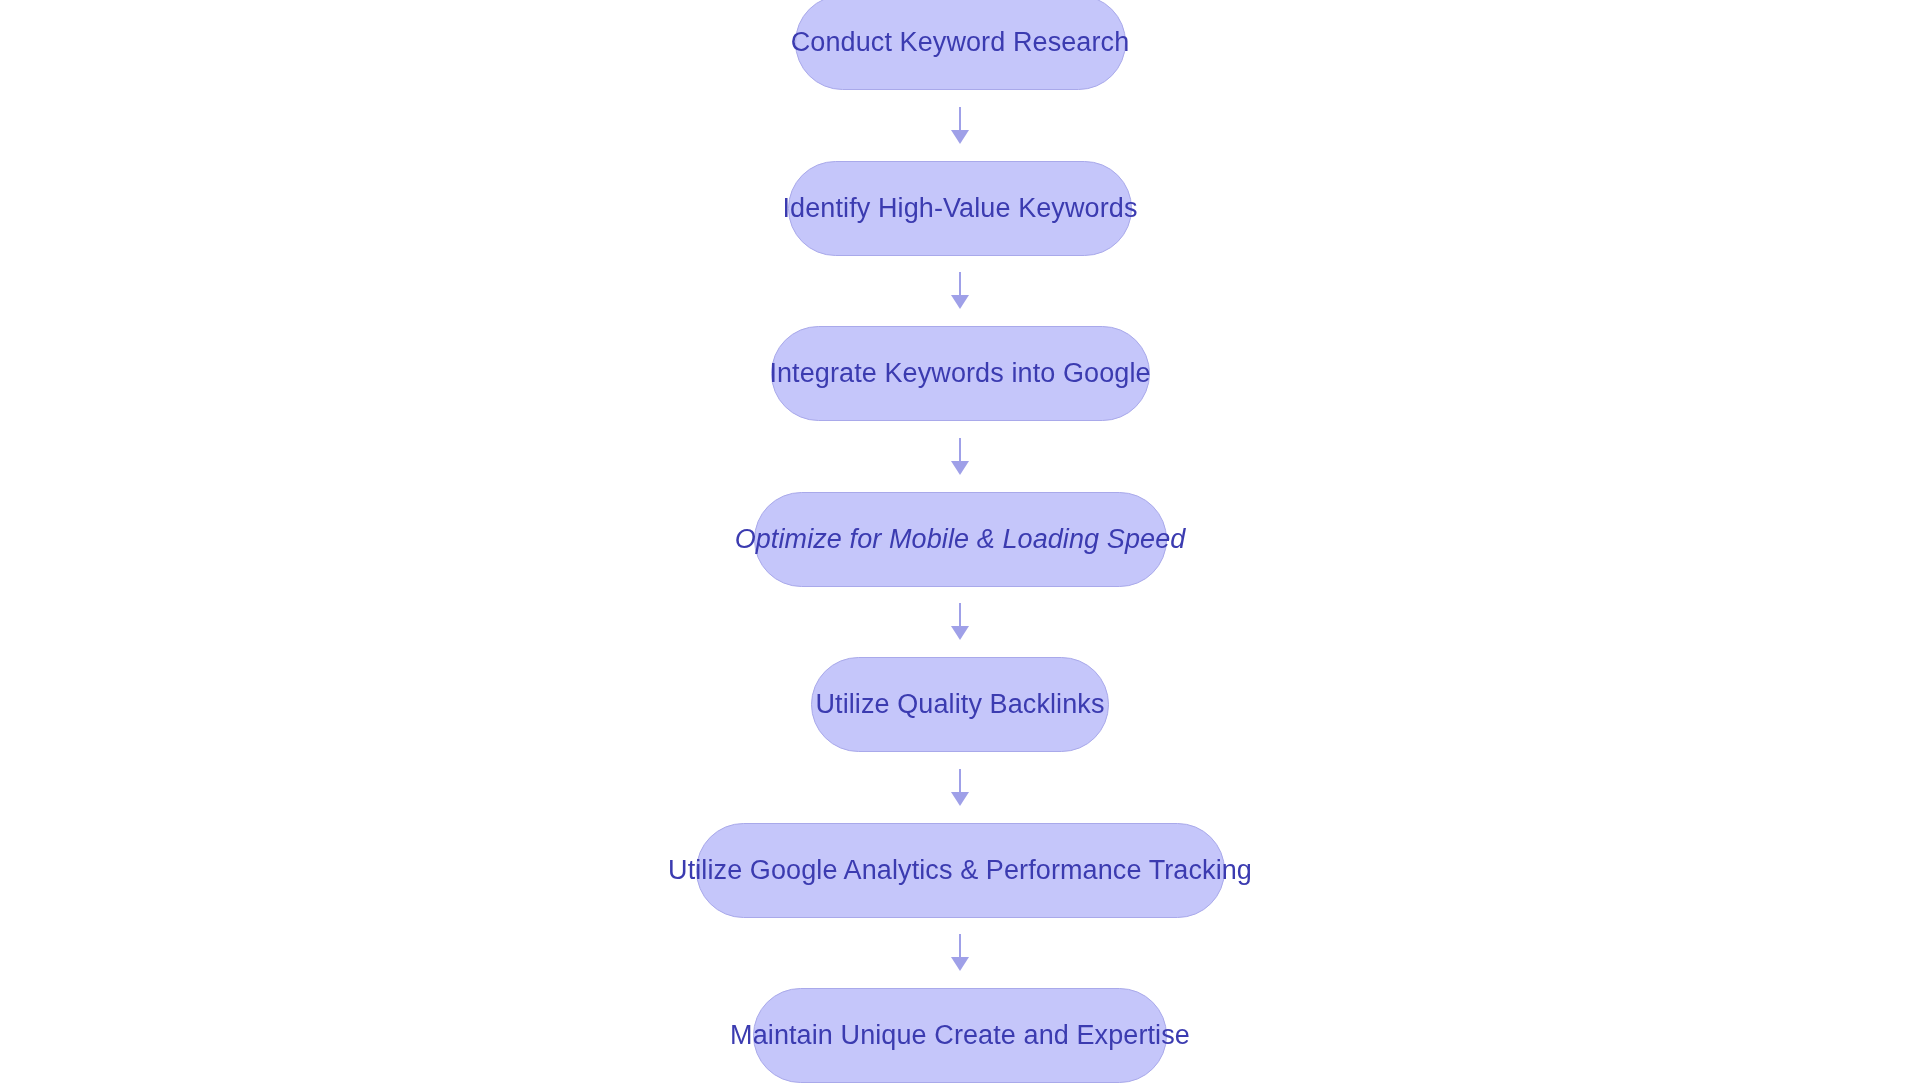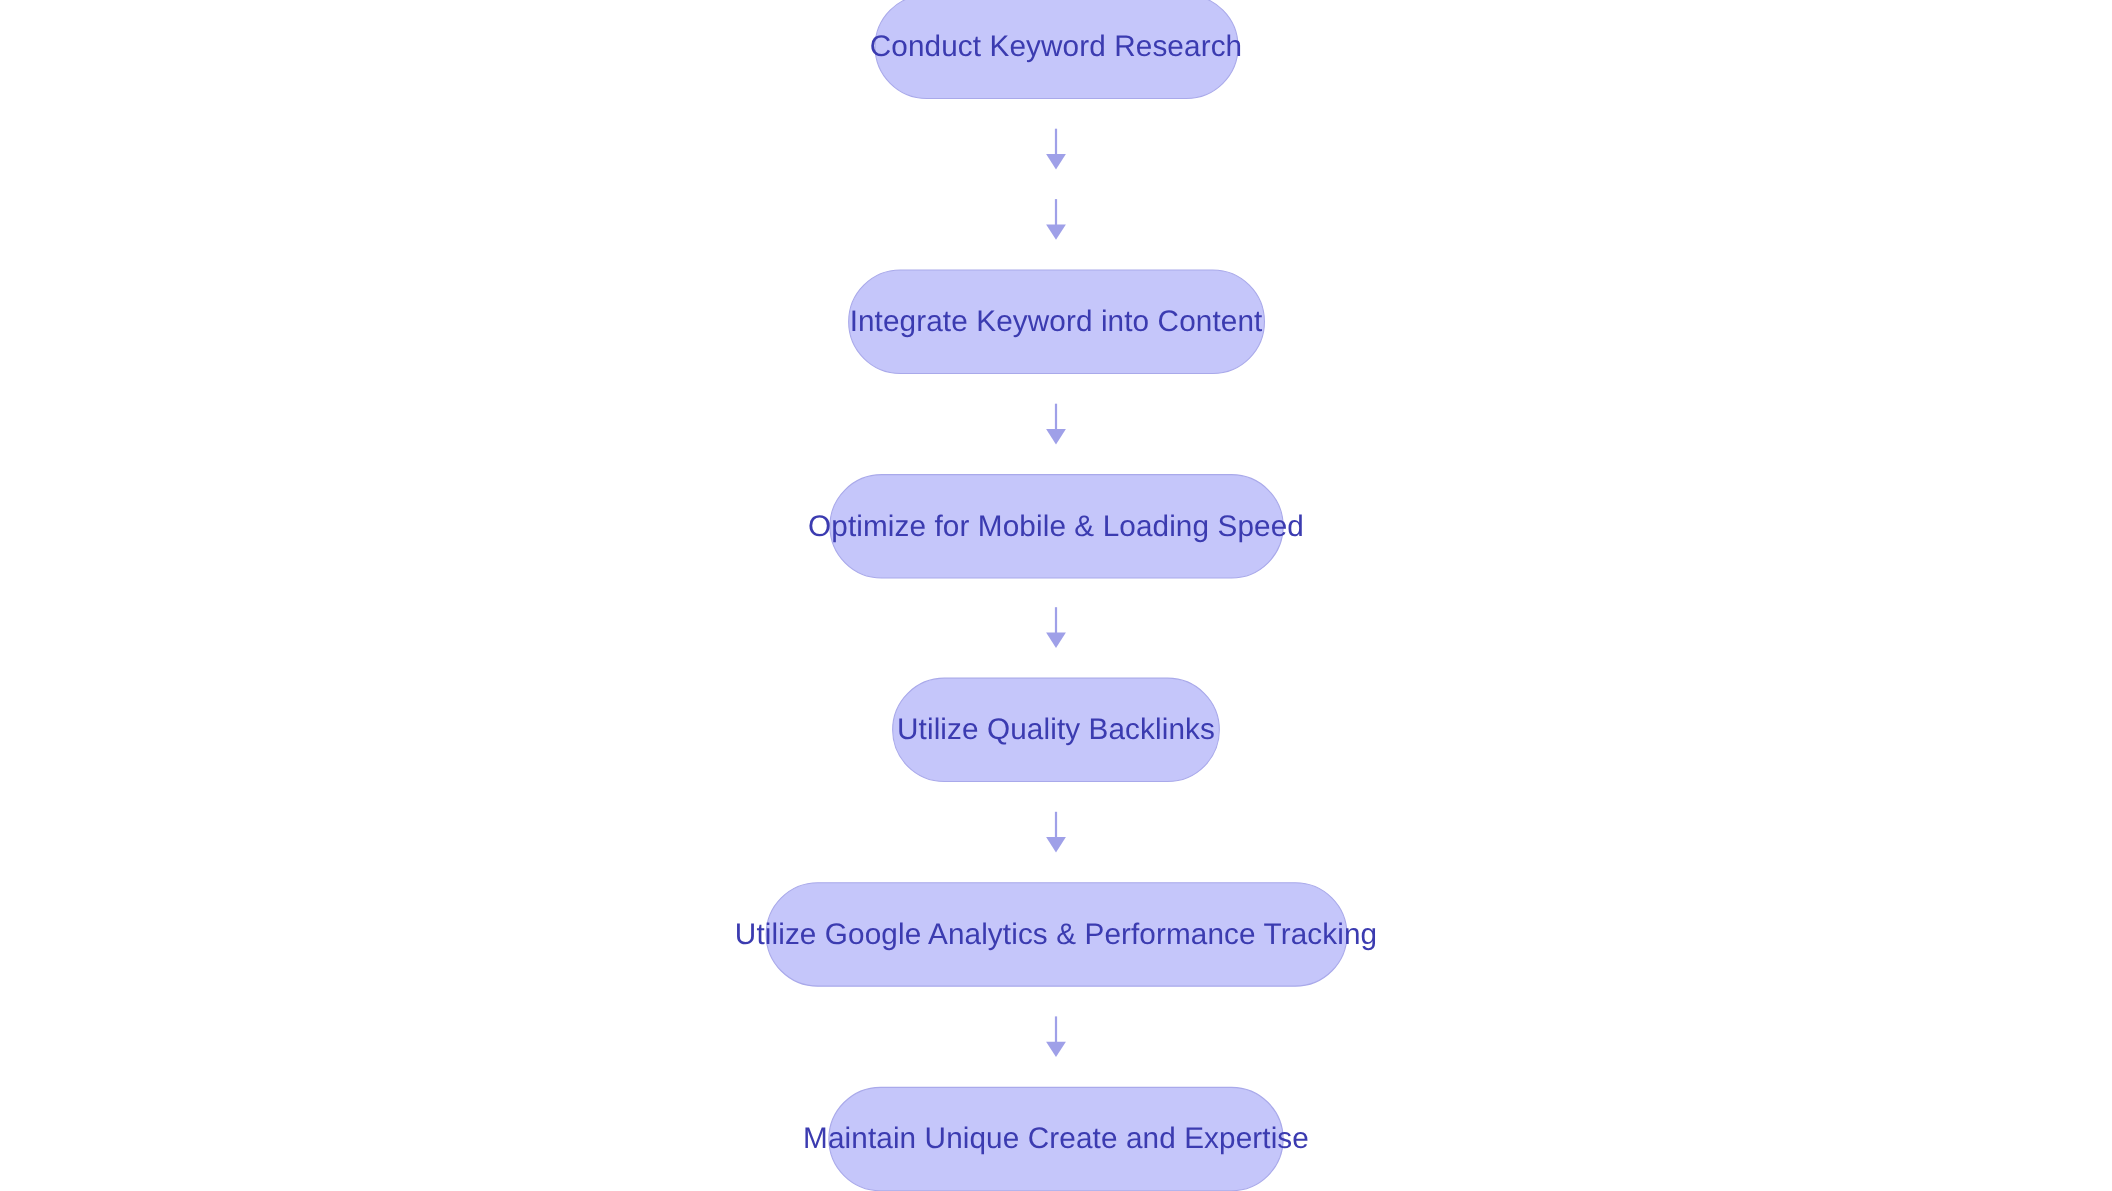--- a/index.html
+++ b/index.html
@@ -78,36 +78,39 @@
 
     <div class="node" style="width:331px; margin-top:-5px;">
       <span>Conduct Keyword Research</span>
     </div>
 
     <div class="connector" style="height:37px;">
       <div class="line"></div>
       <div class="arrowhead"></div>
     </div>
 
+    <div class="node" style="width:344px;">
+      <span>Identify High-Value Keywords</span>
+    </div>
 
     <div class="connector" style="height:37px;">
       <div class="line"></div>
       <div class="arrowhead"></div>
     </div>
 
     <div class="node" style="width:379px;">
-      <span>Integrate Keyword into Content</span>
+      <span>Integrate Keywords into Google</span>
     </div>
 
     <div class="connector" style="height:37px;">
       <div class="line"></div>
       <div class="arrowhead"></div>
     </div>
 
-    <div class="node" style="width:413px;">
+    <div class="node" style="width:413px;font-style:italic;">
       <span>Optimize for Mobile &amp; Loading Speed</span>
     </div>
 
     <div class="connector" style="height:37px;">
       <div class="line"></div>
       <div class="arrowhead"></div>
     </div>
 
     <div class="node" style="width:298px;">
       <span>Utilize Quality Backlinks</span>

